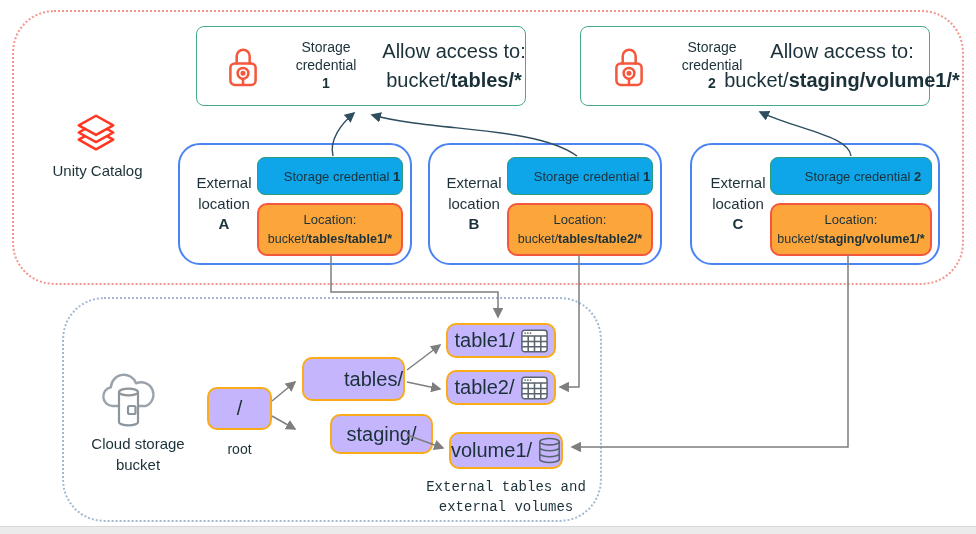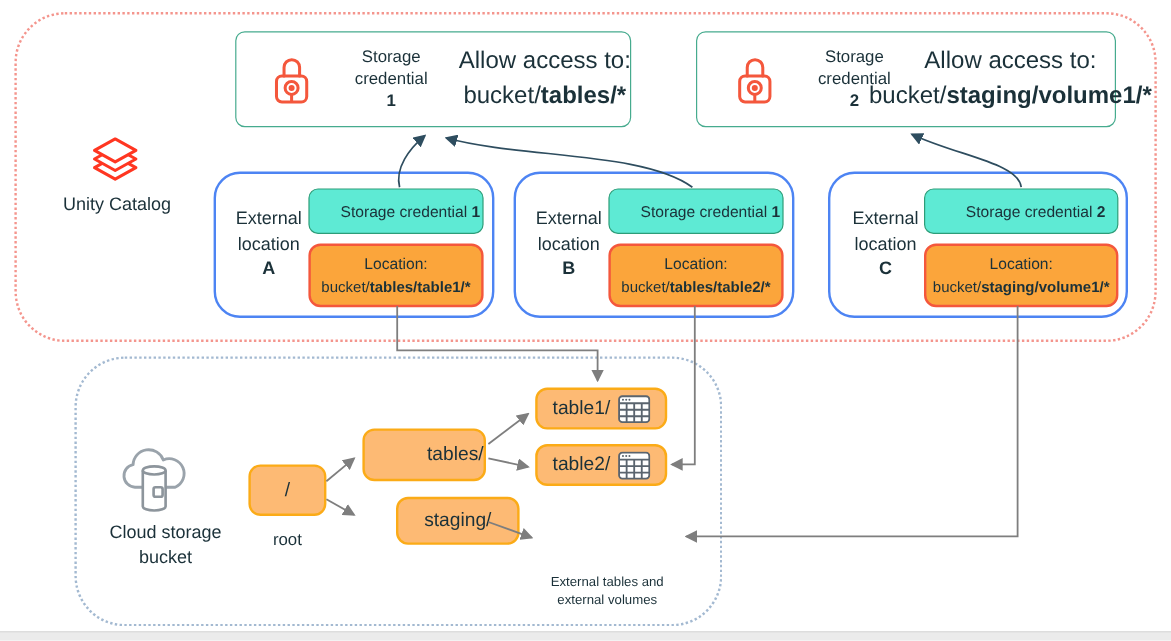--- a/index.html
+++ b/index.html
@@ -18,32 +18,32 @@
 
   
   .cred-box { height:80px; background:#fff; border:1.6px solid #46ab8e; border-radius:8px; }
   .cred-title { font-size:14px; line-height:1.28; }
   .cred-allow { font-size:20px; line-height:1.45; white-space:nowrap; }
   b { font-weight:700; }
 
   
   .ext-loc { height:122px; background:#fff; border:2px solid #4d84f3; border-radius:22px; }
   .ext-label { font-size:15px; line-height:1.38; }
-  .green-pill { background:#5eead4; border:1.6px solid #2d9d78; border-radius:8px;
+  .green-pill { background:#0ea5e9; border:1.6px solid #2d9d78; border-radius:8px;
     font-size:13px; white-space:nowrap;padding-left:24px; }
   .orange-pill { background:#fba53b; border:2px solid #f4573c; border-radius:10px;
     font-size:13px; line-height:1.45; white-space:nowrap; }
   .orange-pill .path { font-size:12.5px; }
 
   
-  .amber-box { background:#fdba74; border:2px solid #fbab17; border-radius:10px;
-    font-size:16px; white-space:nowrap; }
+  .amber-box { background:#c4b5fd; border:2px solid #fbab17; border-radius:10px;
+    font-size:20px; white-space:nowrap; }
   .leaf-box { gap:6px; }
   .caption { font-size:14px;align-items:center; }
-  .small-caption { font-size:11px; line-height:1.4; }
+  .small-caption { font-size:14px; line-height:1.4;font-family:Liberation Mono, monospace; }
 
   svg.overlay { position:absolute; left:0; top:0; width:976px; height:534px;
     pointer-events:none; }
   .bottom-strip { left:0; right:0; bottom:0; height:8px; background:#ebebeb;
     border-top:1px solid #d9d9d9; }
 </style>
 </head>
 <body>
 
 <div class="stage">
@@ -203,20 +203,33 @@
     <span>table2/</span>
     <span>
       <svg width="27" height="24" viewBox="0 0 30 26" style="display:block">
         <g fill="none" stroke="#5a646e" stroke-width="1.7">
           <rect x="1" y="1" width="28" height="24" rx="3" fill="#fff"></rect>
           <path d="M1 7.5 H29 M8 7.5 V25 M15 7.5 V25 M22 7.5 V25 M1 13.5 H29 M1 19.5 H29"></path>
         </g>
         <circle cx="4.6" cy="4.2" r="0.95" fill="#5a646e"></circle>
         <circle cx="7.6" cy="4.2" r="0.95" fill="#5a646e"></circle>
         <circle cx="10.6" cy="4.2" r="0.95" fill="#5a646e"></circle>
+      </svg>
+    </span>
+  </div>
+  <div class="abs flexc amber-box leaf-box" style="left:449px; top:432px; width:114px; height:37px;">
+    <span>volume1/</span>
+    <span>
+      <svg width="23" height="27" viewBox="0 0 26 30" style="display:block">
+        <g fill="none" stroke="#5a646e" stroke-width="1.8">
+          <ellipse cx="13" cy="5" rx="11" ry="3.6"></ellipse>
+          <path d="M2 5 V25 a11 3.6 0 0 0 22 0 V5"></path>
+          <path d="M2 11.7 a11 3.6 0 0 0 22 0"></path>
+          <path d="M2 18.4 a11 3.6 0 0 0 22 0"></path>
+        </g>
       </svg>
     </span>
   </div>
 
   <div class="abs flexc col small-caption" style="left:426px; top:478px; width:160px;">
     <div>External tables and</div>
     <div>external volumes</div>
   </div>
 
   <svg class="overlay">

